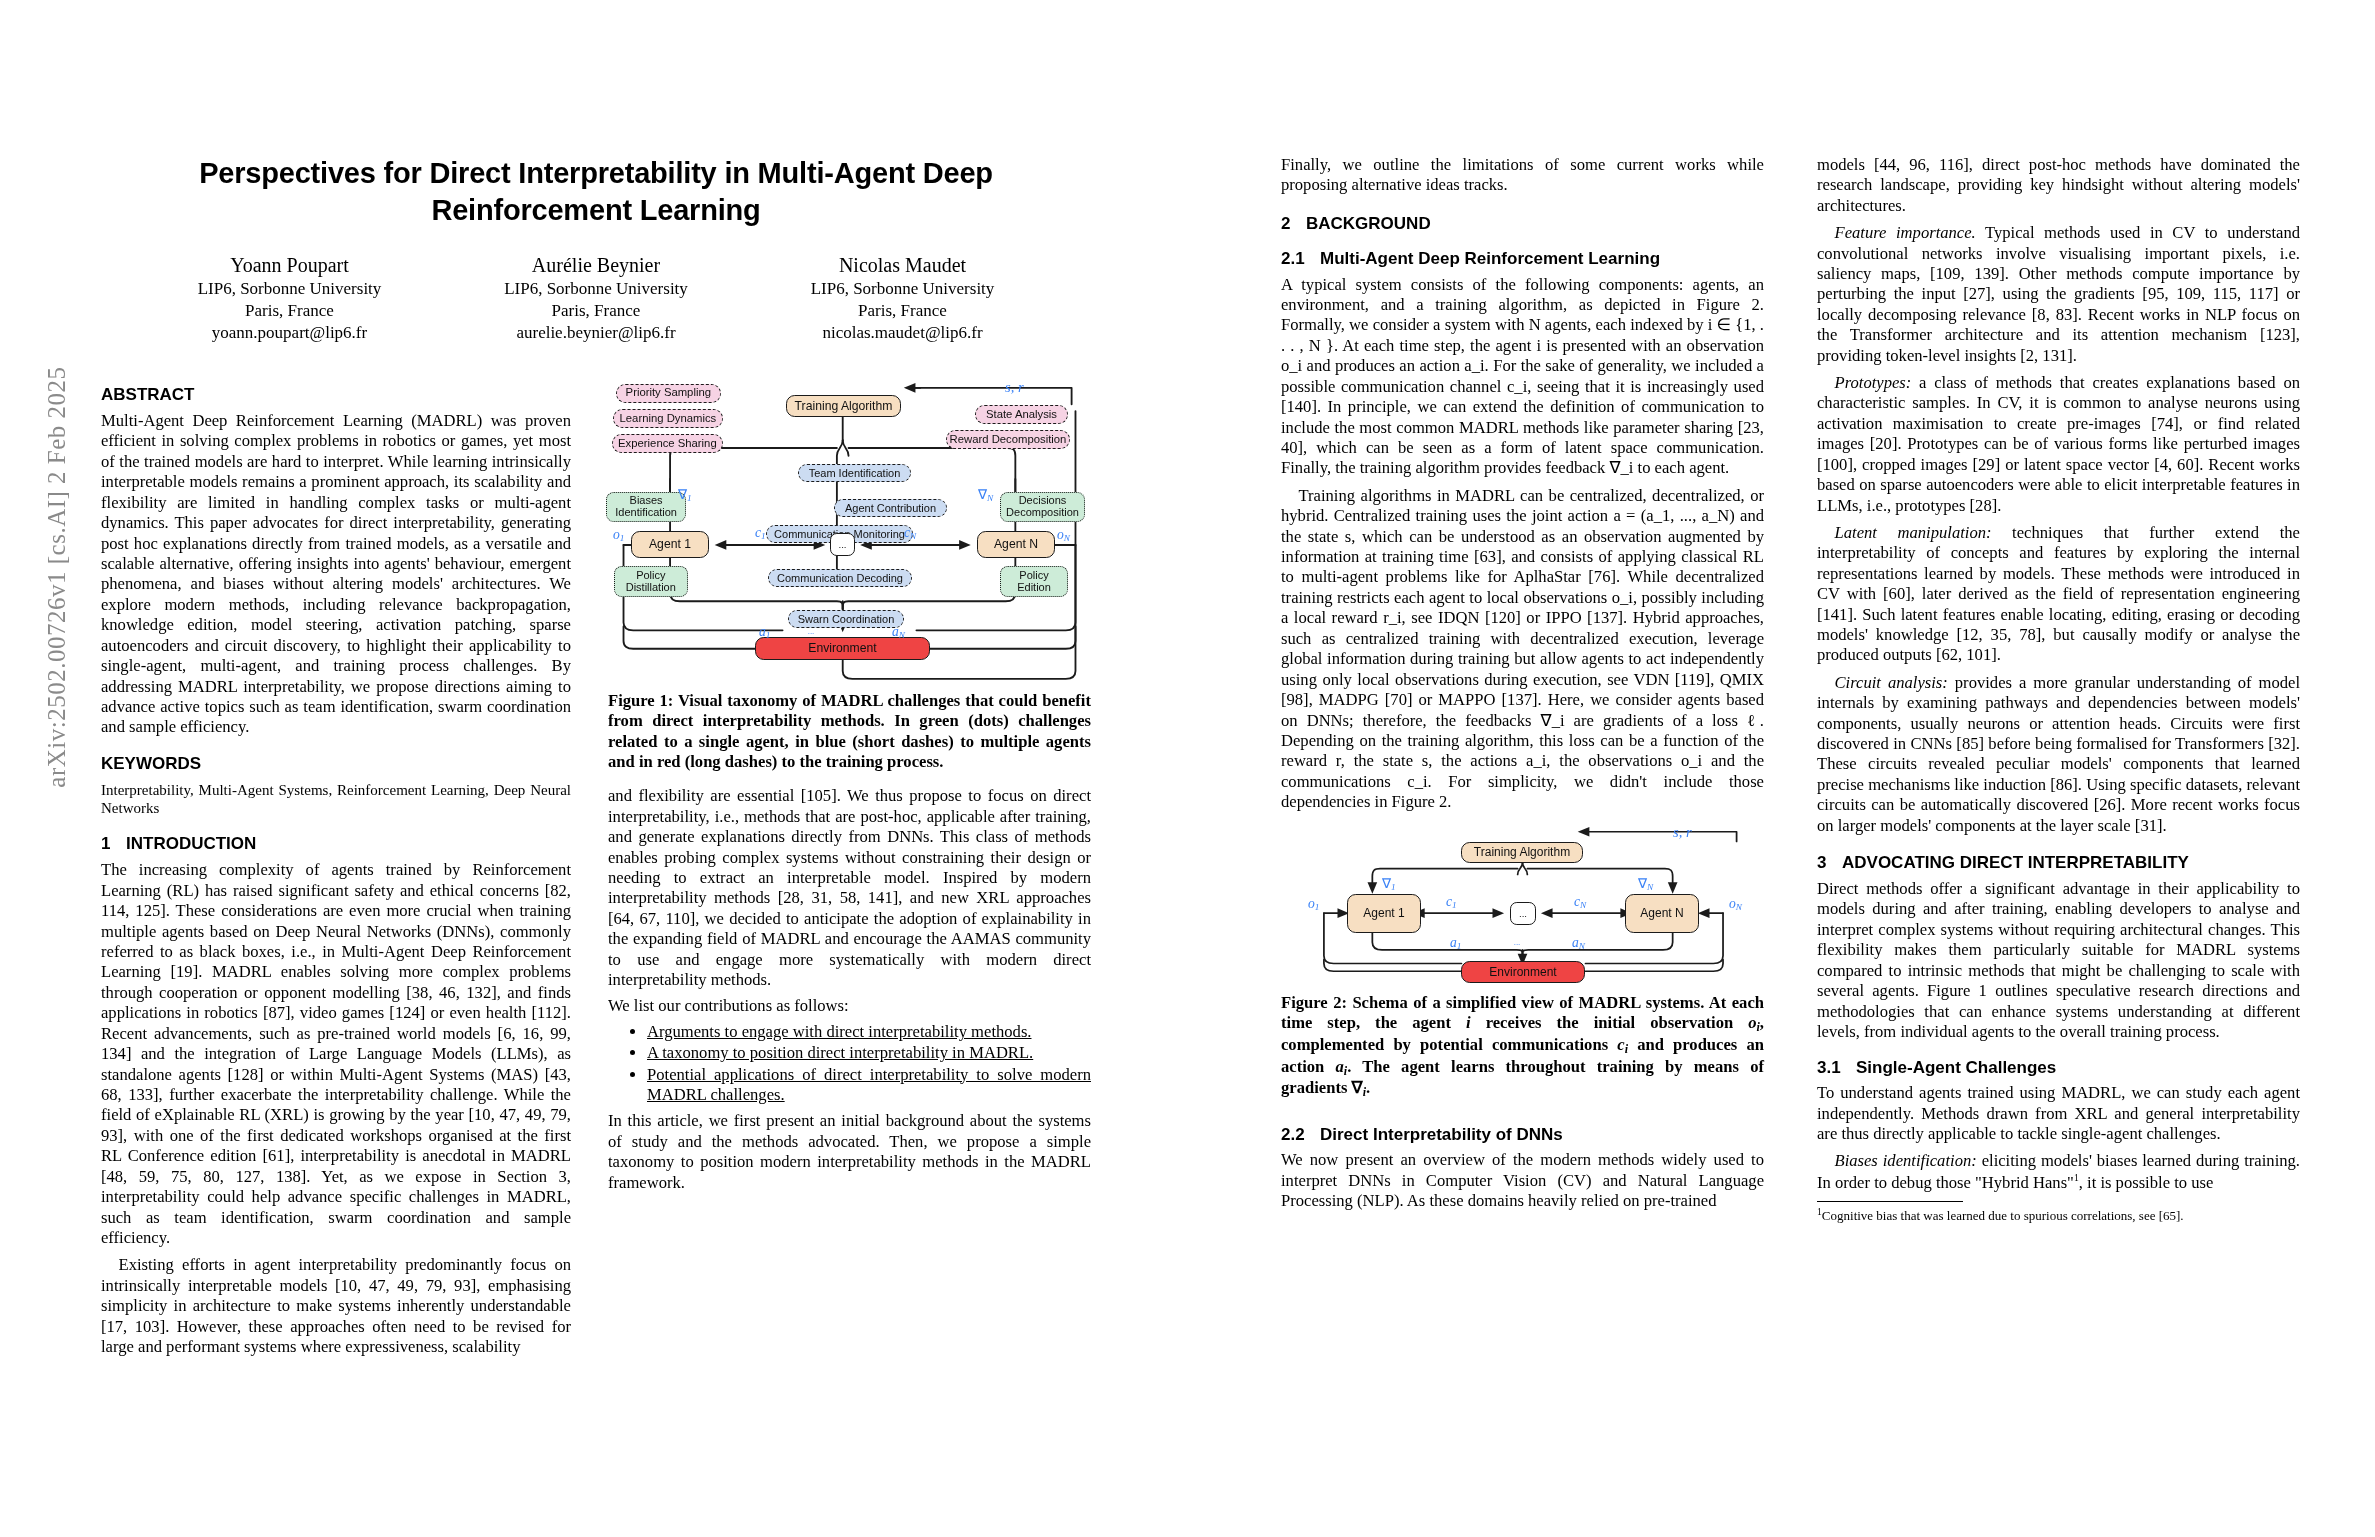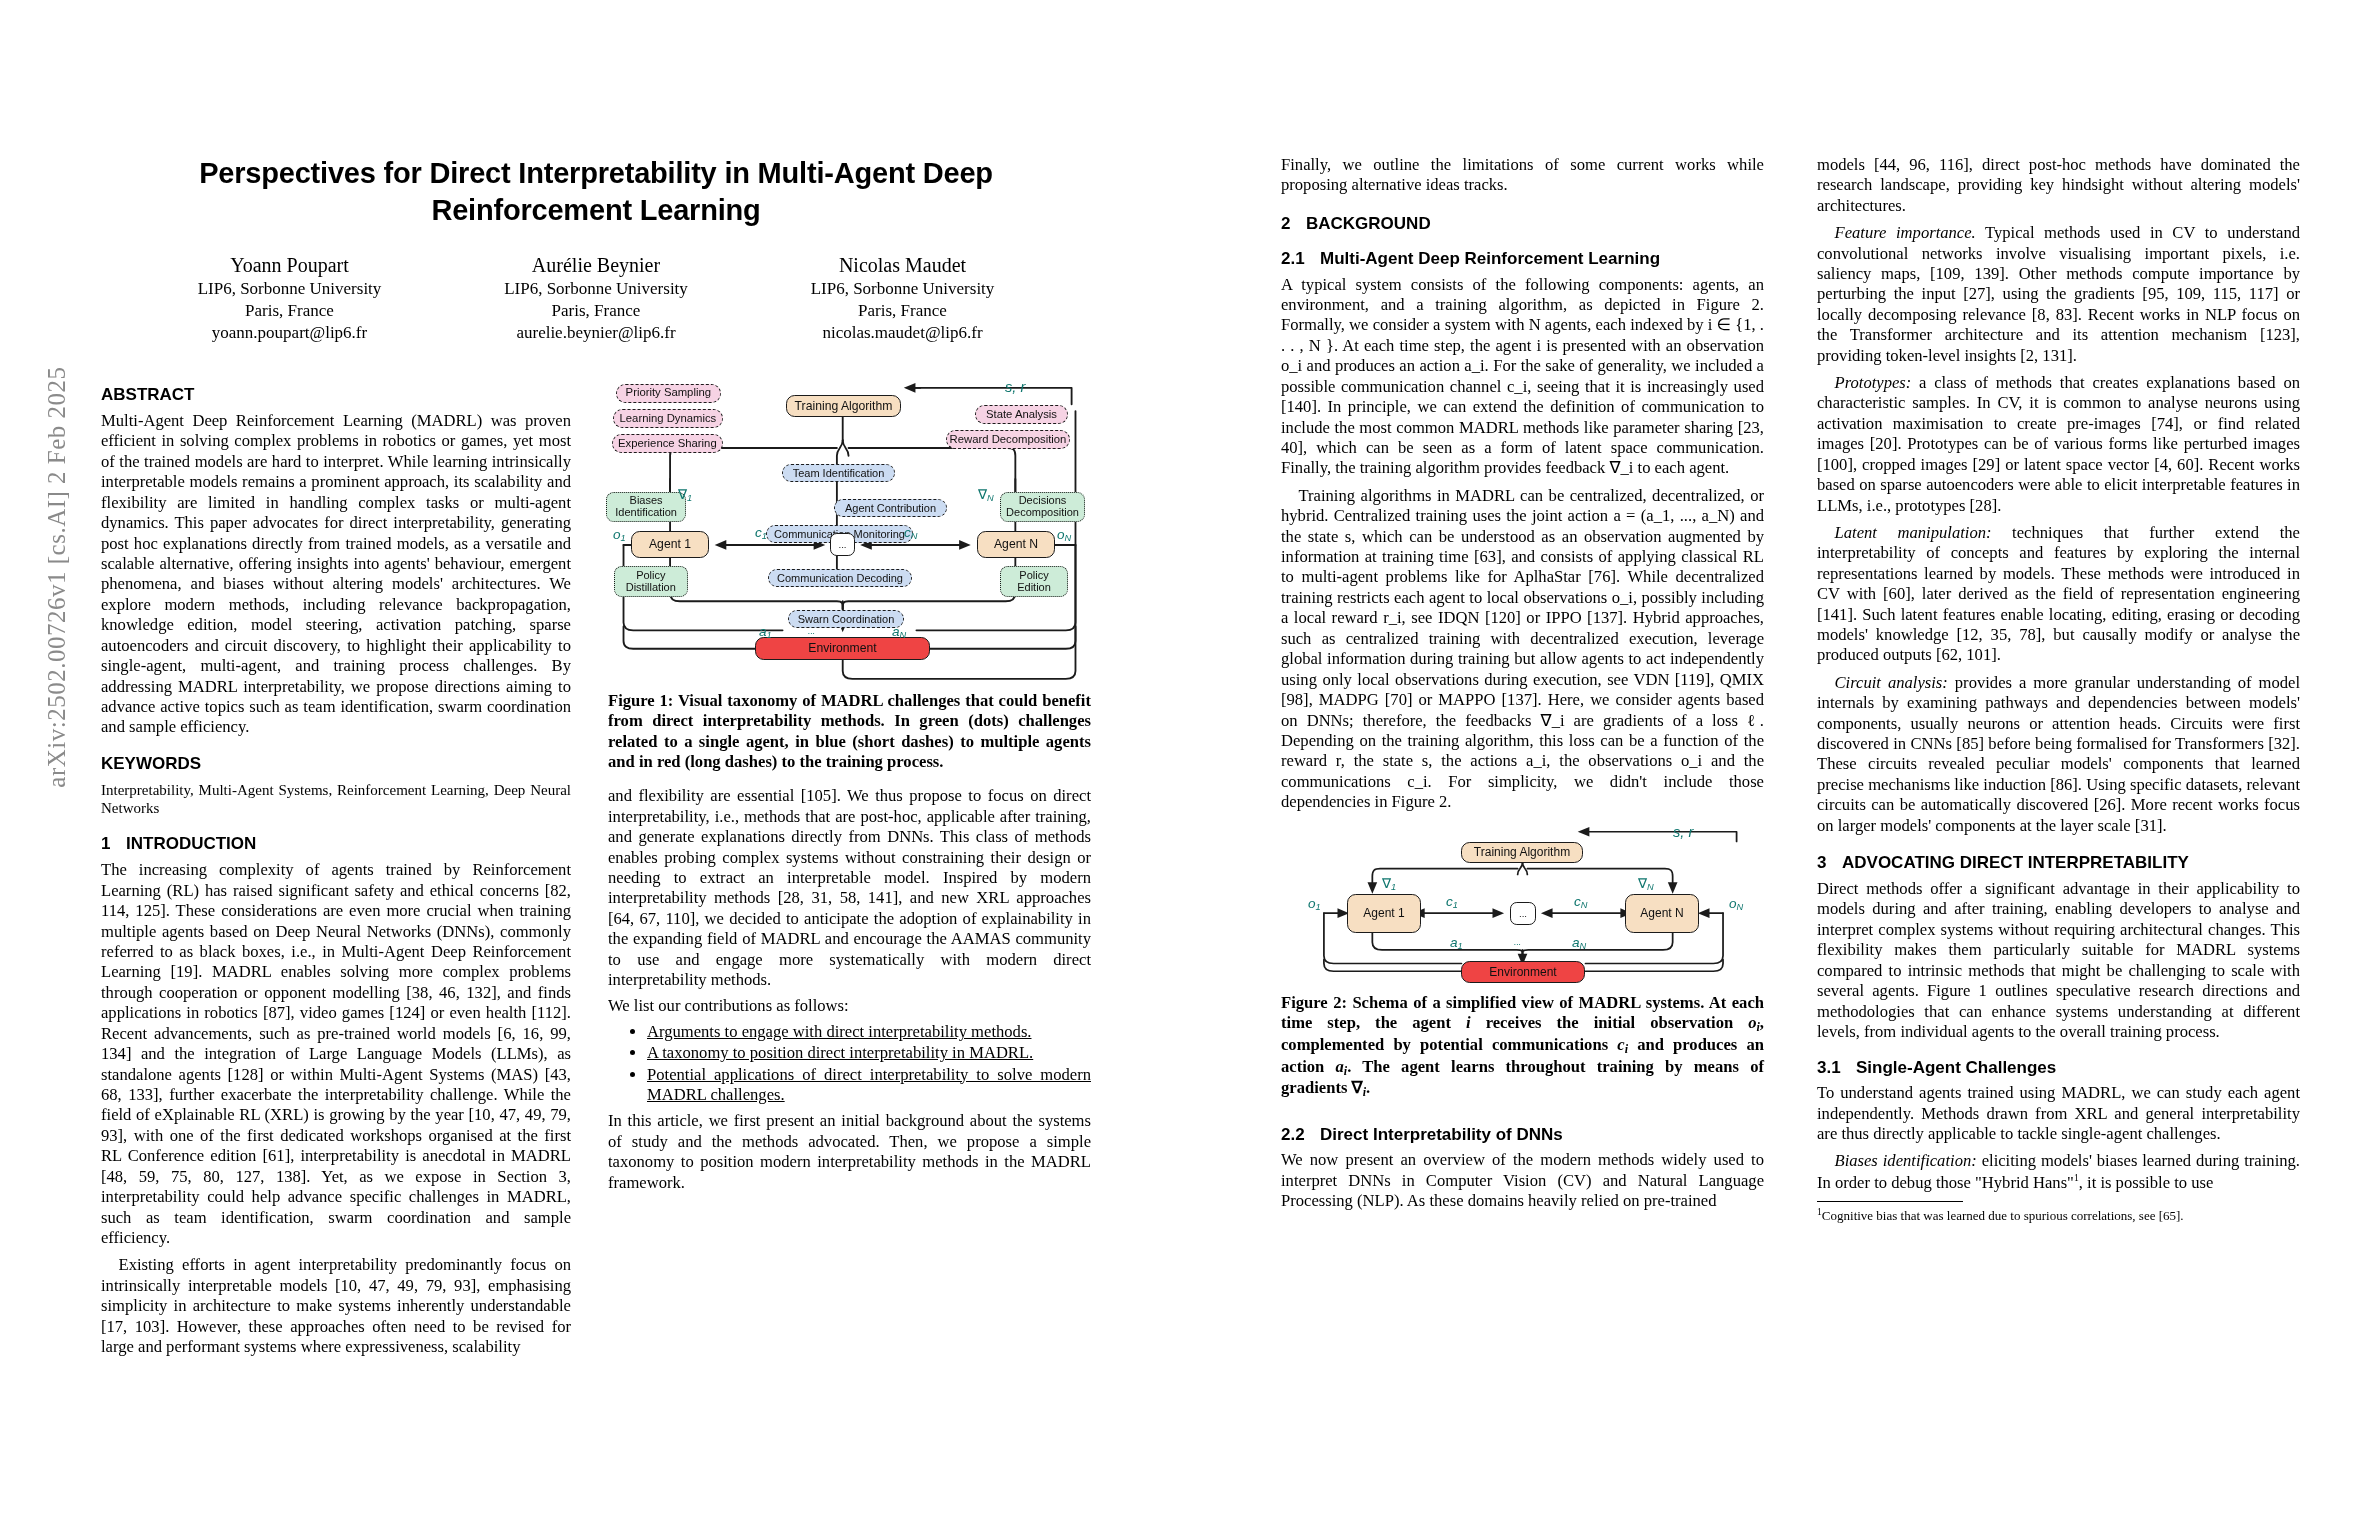--- a/index.html
+++ b/index.html
@@ -169,23 +169,23 @@
   }
   .n-orange  { background: #f7dfc2; border-radius: 8.7px; }
   .n-grey    { background: #ef4444; border-radius: 8.7px; }
   .n-pink    { background: #f6d3e4; border-radius: 969px; border-style: dashed; border-width: 1.9px; border-color:#1b1b1b; }
   .n-blue    { background: #ccdcf2; border-radius: 969px; border-style: dashed; border-width: 1.6px; border-color:#1b1b1b; }
   .n-green   { background: #cdecd8; border-radius: 7.8px; border-style: dotted; border-width: 1.9px; border-color:#1b1b1b; }
   .n-dots    { background: #ffffff; border-radius: 7.8px; }
 
   .mathlbl {
     position: absolute;
-    font-family: Liberation Sans, sans-serif;
+    font-family: Liberation Serif, serif;
     font-style: italic;
-    color: #0f766e;
+    color: #3b82f6;
   }
   .mathlbl .sb { font-size: 0.68em; font-style: italic; vertical-align: -0.22em; }
   .nab { font-style: normal; }
 </style>
 </head>
 <body>
 
 <div id="arxiv-stamp">arXiv:2502.00726v1  [cs.AI]  2 Feb 2025</div>
 
 <div id="page">
@@ -288,21 +288,21 @@
           </svg>
 
           <div class="nodebox n-orange" style="left:178px; top:23px; width:115px; height:22px; font-size:12.2px;">Training Algorithm</div>
 
           <div class="nodebox n-pink" style="left:7.8px; top:11.6px; width:105px; height:19.4px; font-size:11.3px;">Priority Sampling</div>
           <div class="nodebox n-pink" style="left:4.9px; top:37px; width:110px; height:19.4px; font-size:11.3px;">Learning Dynamics</div>
           <div class="nodebox n-pink" style="left:3.9px; top:62px; width:111px; height:19.4px; font-size:11.3px;">Experience Sharing</div>
           <div class="nodebox n-pink" style="left:367px; top:33px; width:93px; height:19.4px; font-size:11.3px;">State Analysis</div>
           <div class="nodebox n-pink" style="left:338px; top:58px; width:124px; height:19.4px; font-size:11.3px;">Reward Decomposition</div>
 
-          <div class="nodebox n-blue" style="left:174px; top:92px; width:113px; height:18.4px; font-size:11px;">Team Identification</div>
+          <div class="nodebox n-blue" style="left:190px; top:92px; width:113px; height:18.4px; font-size:11px;">Team Identification</div>
           <div class="nodebox n-blue" style="left:226px; top:127px; width:113px; height:18.4px; font-size:11px;">Agent Contribution</div>
           <div class="nodebox n-blue" style="left:158px; top:153px; width:147px; height:18.4px; font-size:11px;">Communication Monitoring</div>
           <div class="nodebox n-blue" style="left:160px; top:197px; width:144px; height:18.4px; font-size:11px;">Communication Decoding</div>
           <div class="nodebox n-blue" style="left:180px; top:238px; width:116px; height:18.4px; font-size:11px;">Swarn Coordination</div>
 
           <div class="nodebox n-green" style="left:-1.9px; top:120px; width:80px; height:30px; font-size:11px; line-height:1.08;">Biases Identification</div>
           <div class="nodebox n-green" style="left:392px; top:120px; width:85px; height:30px; font-size:11px; line-height:1.08;">Decisions Decomposition</div>
           <div class="nodebox n-green" style="left:5.8px; top:194px; width:74px; height:31px; font-size:11px; line-height:1.08;">Policy Distillation</div>
           <div class="nodebox n-green" style="left:392px; top:194px; width:68px; height:31px; font-size:11px; line-height:1.08;">Policy Edition</div>
 

